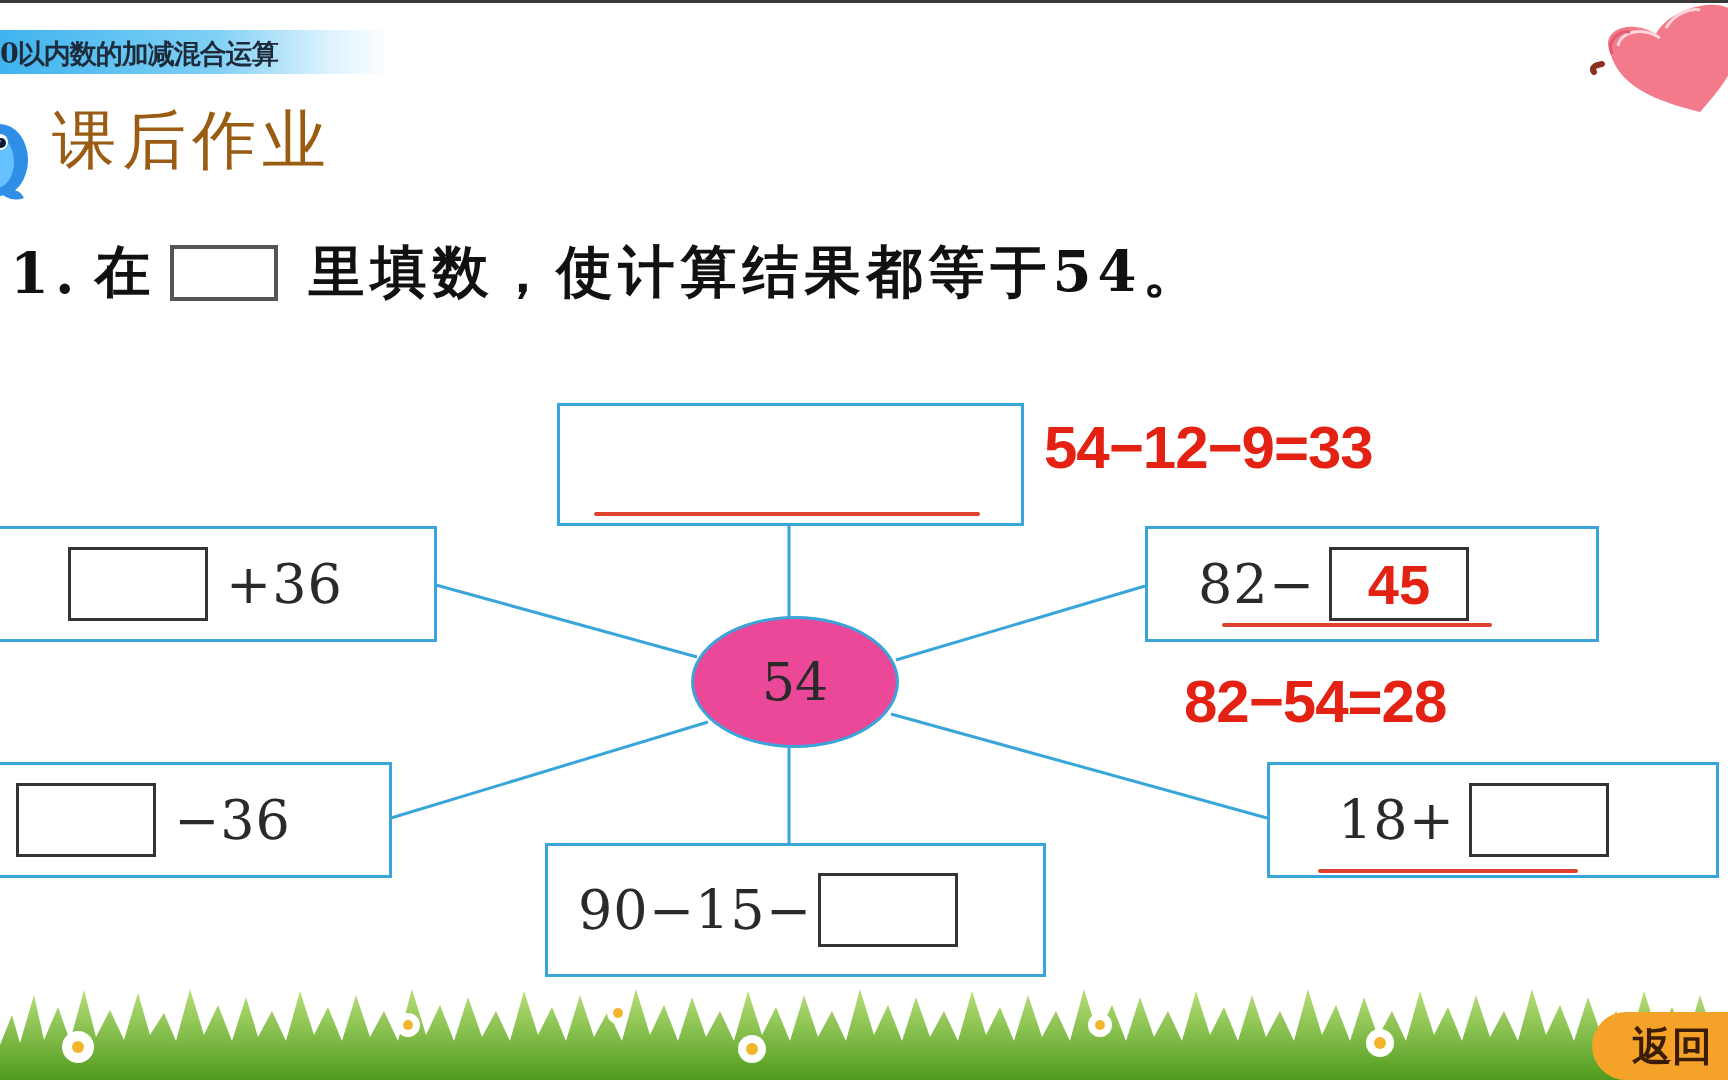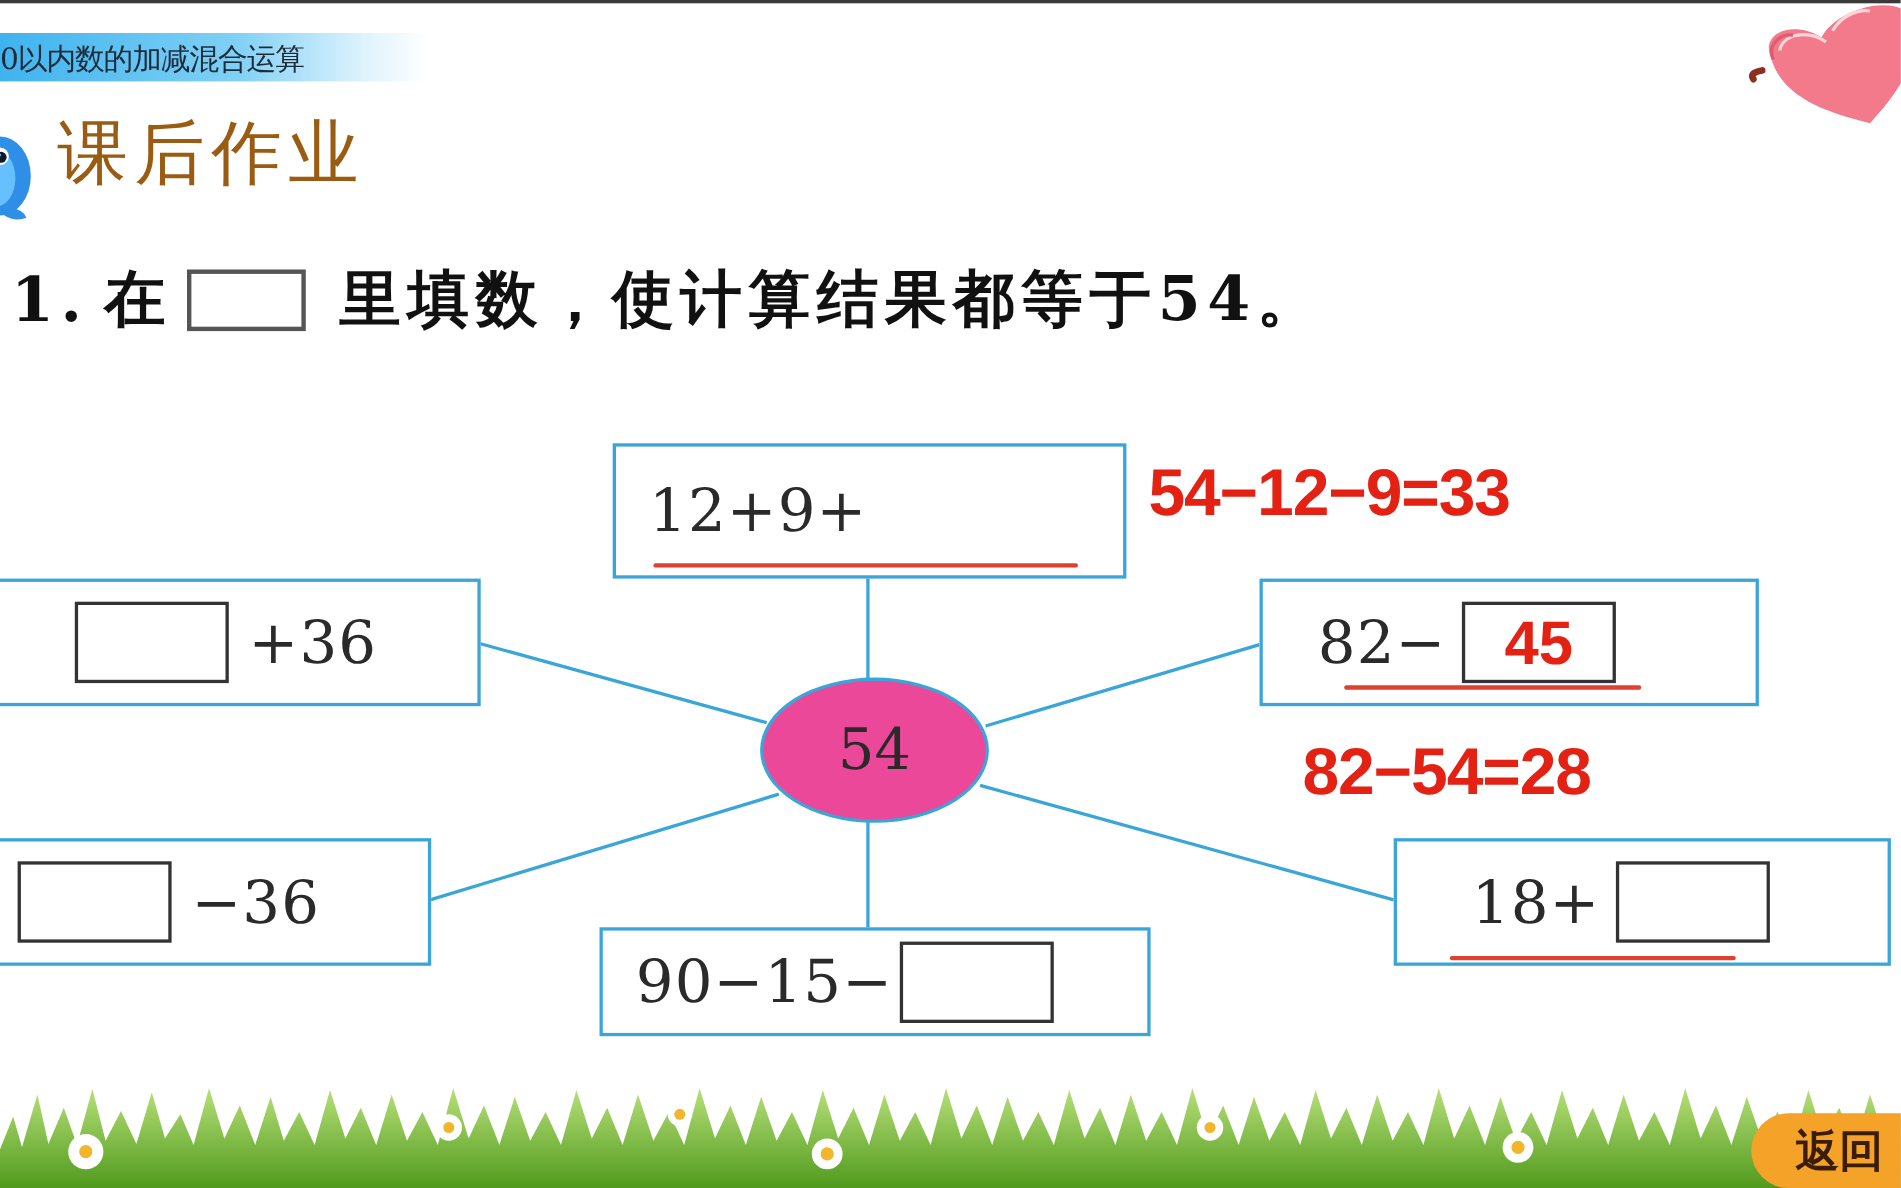--- a/index.html
+++ b/index.html
@@ -7,21 +7,21 @@
     body { position: relative; font-family: "DejaVu Sans", sans-serif; }
 
     .top-bar { position: absolute; left: 0; top: 0; width: 1728px; height: 3px; background: #3a3a3a; }
 
     .lesson-band {
       position: absolute; left: 0; top: 30px; width: 390px; height: 44px;
       background: linear-gradient(90deg, #3fb3ee 0%, #7fd0f5 55%, rgba(200,235,252,0.6) 85%, rgba(255,255,255,0) 100%);
     }
     .lesson-title {
       position: absolute; left: 0; top: 36px; font-family: "DejaVu Serif", serif;
-      font-size: 27px; font-weight: normal; color: #1d2a3a; letter-spacing: -1px; white-space: nowrap;
+      font-size: 27px; font-weight: bold; color: #1d2a3a; letter-spacing: -1px; white-space: nowrap;
     }
 
     .mascot { position: absolute; left: -14px; top: 118px; width: 44px; height: 86px; }
 
     .section-title {
       position: absolute; left: 52px; top: 108px; font-family: "DejaVu Sans", sans-serif;
       font-size: 64px; color: #9a5c12; letter-spacing: 6px; white-space: nowrap; line-height: 1;
       font-weight: normal;
     }
 
@@ -117,21 +117,20 @@
     <line x1="391" y1="818" x2="708" y2="722"></line>
     <line x1="1267" y1="818" x2="891" y2="714"></line>
   </g>
 </svg>
 
 <div class="center-ellipse">
   <span>54</span>
 </div>
 
 <div class="node" style="left:557px; top:403px; width:467px; height:123px; padding-left:30px;">
-  <span class="expr">12+9+</span>
   <span class="underline" style="left:34px; top:106px; width:386px;"></span>
 </div>
 
 <div class="node" style="left:-3px; top:526px; width:440px; height:116px; padding-left:68px;">
   <span class="ans-box"></span>
   <span class="expr" style="margin-left:18px;">+36</span>
 </div>
 
 <div class="node" style="left:1145px; top:526px; width:454px; height:116px; padding-left:50px;">
   <span class="expr">82−</span>
@@ -143,21 +142,21 @@
   <span class="ans-box"></span>
   <span class="expr" style="margin-left:18px;text-align:right;">−36</span>
 </div>
 
 <div class="node" style="left:1267px; top:762px; width:452px; height:116px; padding-left:68px;">
   <span class="expr">18+</span>
   <span class="ans-box" style="margin-left:14px;"></span>
   <span class="underline" style="left:48px; top:104px; width:260px;"></span>
 </div>
 
-<div class="node" style="left:545px; top:843px; width:501px; height:99px; padding-left:30px;">
+<div class="node" style="left:545px; top:843px; width:501px; height:134px; padding-left:30px;">
   <span class="expr">90−15−</span>
   <span class="ans-box" style="margin-left:6px;"></span>
 </div>
 
 <div class="annotation" style="left:1044px; top:418px;">54−12−9=33</div>
 <div class="annotation" style="left:1184px; top:672px;">82−54=28</div>
 
 <svg class="grass" viewBox="0 0 1728 95" preserveAspectRatio="none">
   <defs>
     <linearGradient id="g1" x1="0" y1="0" x2="0" y2="1">

